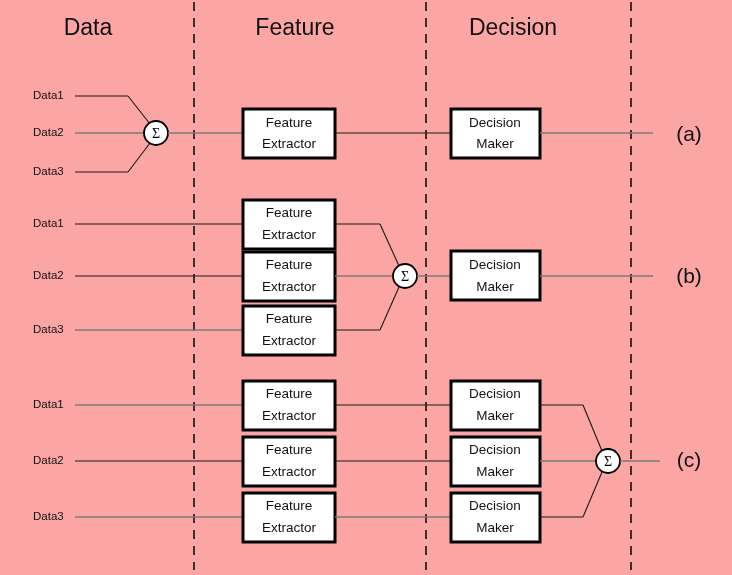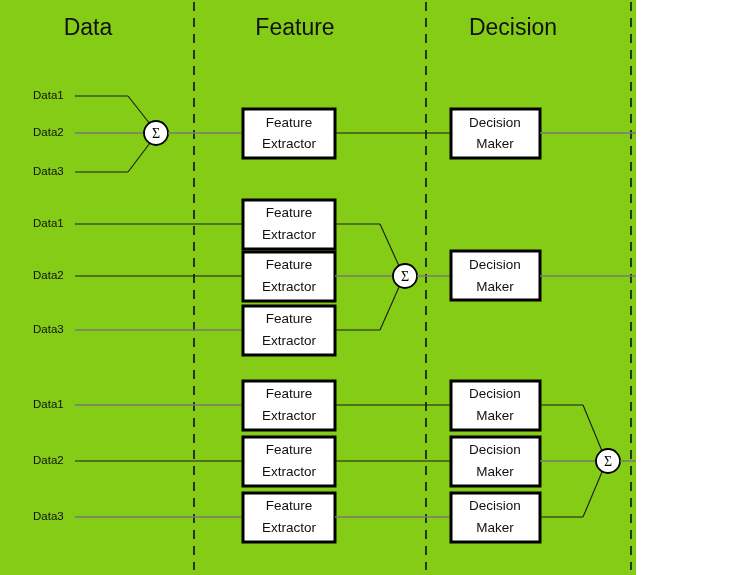--- a/index.html
+++ b/index.html
@@ -6,23 +6,23 @@
     margin: 0;
     padding: 0;
     background: #ffffff;
   }
   body {
     font-family: "Liberation Sans", sans-serif;
     color: #000000;
   }
   #diagram-root {
     position: relative;
-    width: 636px;
+    width: 732px;
     height: 575px;
-    background: #84cc16;
+    background: #fca5a5;
     overflow: hidden;
   }
   svg#fusion-svg {
     position: absolute;
     left: 0;
     top: 0;
     width: 732px;
     height: 575px;
     display: block;
   }

